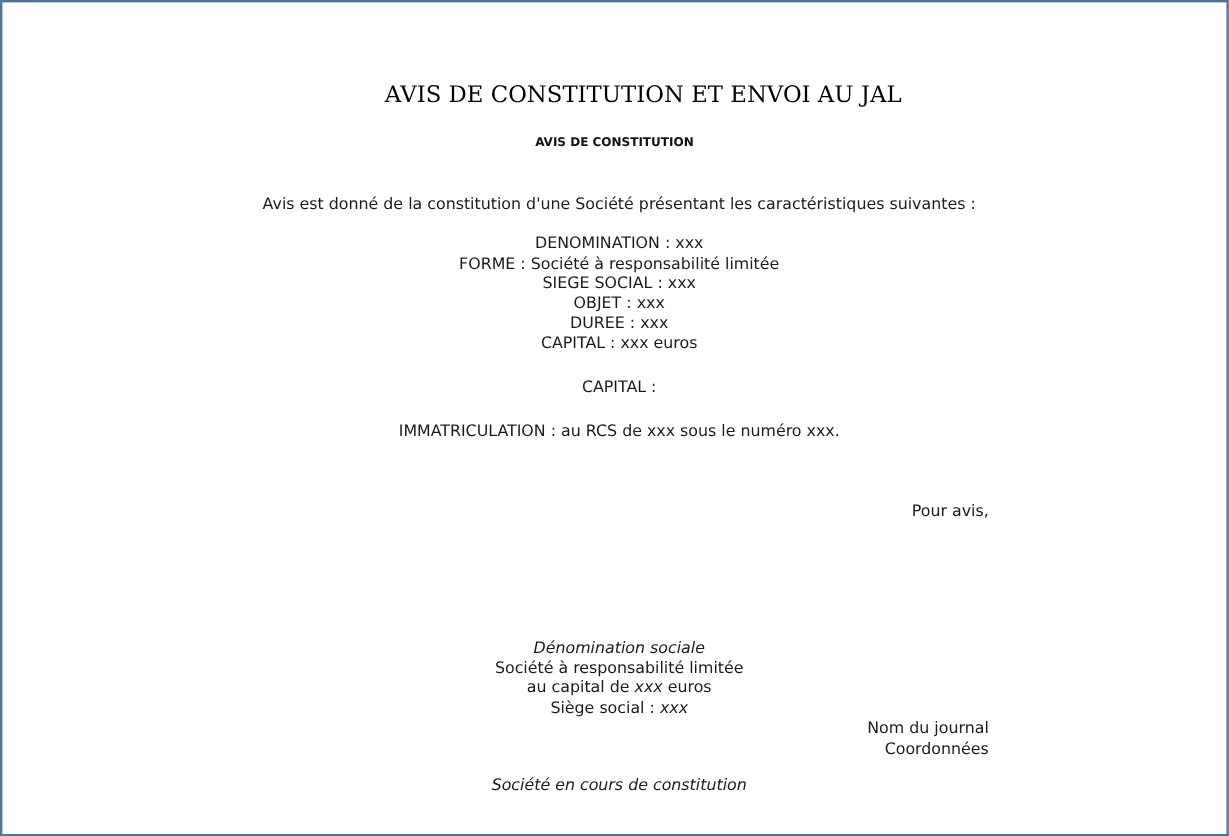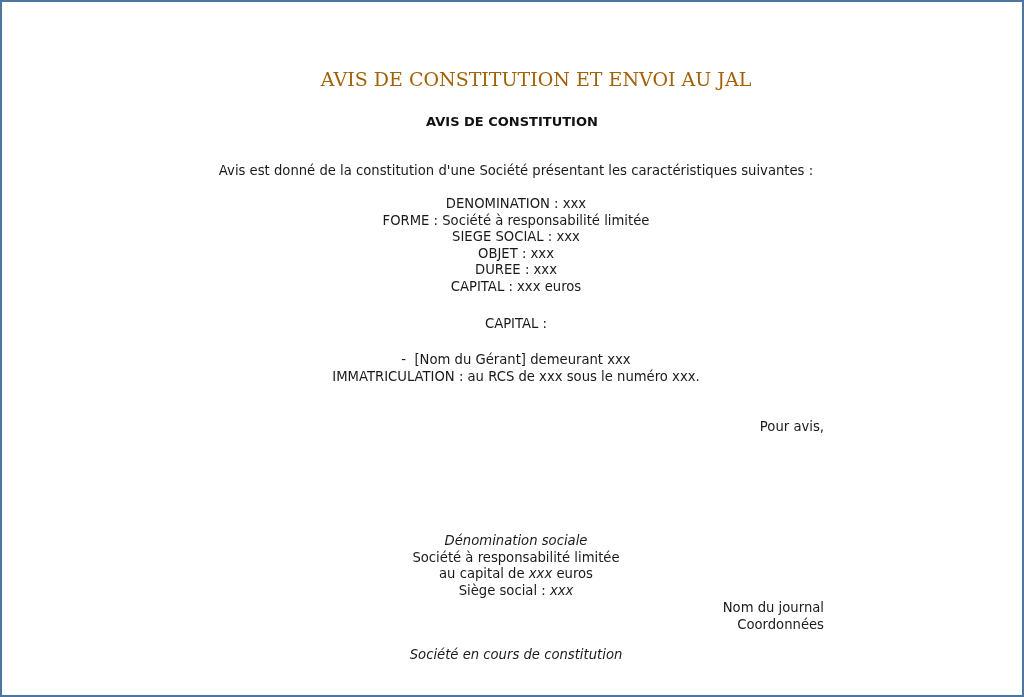--- a/index.html
+++ b/index.html
@@ -10,29 +10,29 @@
     border-left: 2px solid #4a76a0;
     border-top: 2px solid #4a76a0;
     border-right: 2px solid #4a76a0;
     border-bottom: 2px solid #4a76a0;
     background: #fff;
   }
   .title {
     position: absolute; left: 0; right: 0; top: 66px;
     text-align: center;
     font-family: "DejaVu Serif", serif;
-    font-size: 19px; color: #a16207;
+    font-size: 19px; color: #000000;
     letter-spacing: 0px;
     padding-left: 48px;
   }
   .subtitle {
     position: absolute; left: 0; right: 0; top: 112px;
     text-align: center;
     font-family: "DejaVu Sans", sans-serif;
-    font-weight: bold; font-size: 13px; color: #111;
+    font-weight: bold; font-size: 10px; color: #111;
   }
   .body {
     position: absolute; left: 206px; width: 616px;
     font-family: "DejaVu Sans", sans-serif;
     font-size: 13.2px; color: #1a1a1a; line-height: 16.6px; text-align: center;
   }
   .line { white-space: nowrap; }
   .it { font-style: italic; margin-top: 48px; }
   .right { text-align: right; }
 </style>
@@ -55,21 +55,20 @@
     <div class="line">OBJET : xxx</div>
     <div class="line">DUREE : xxx</div>
     <div class="line">CAPITAL : xxx euros</div>
   </div>
 
   <div class="body" style="top:314px;">
     <div class="line">CAPITAL :</div>
   </div>
 
   <div class="body" style="top:350px;">
-    <div class="line" style="white-space:pre;">-  [Nom du Gérant] demeurant xxx</div>
     <div class="line">IMMATRICULATION : au RCS de xxx sous le numéro xxx.</div>
   </div>
 
   <div class="body right" style="top:417px;">
     <div class="line">Pour avis,</div>
   </div>
 
   <div class="body" style="top:483px;">
     <div class="line it">Dénomination sociale</div>
     <div class="line">Société à responsabilité limitée</div>

